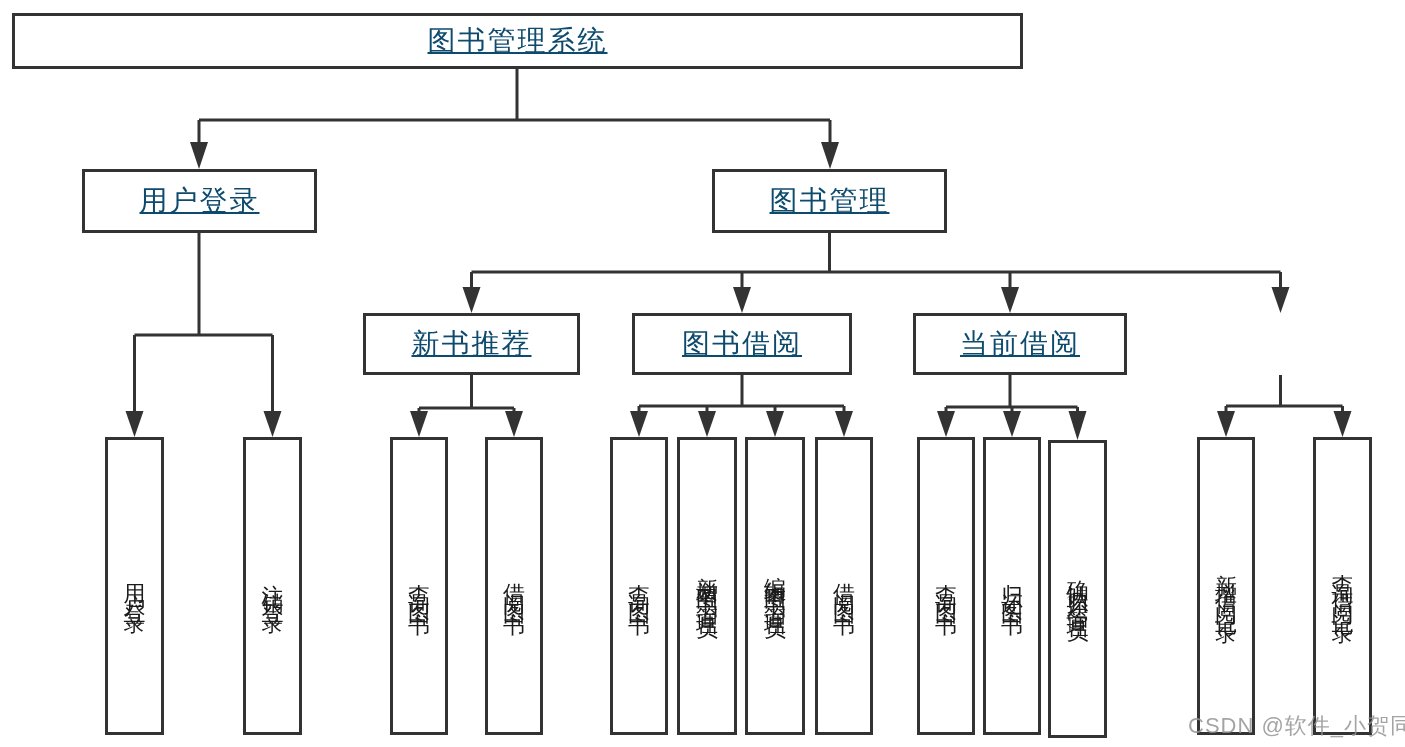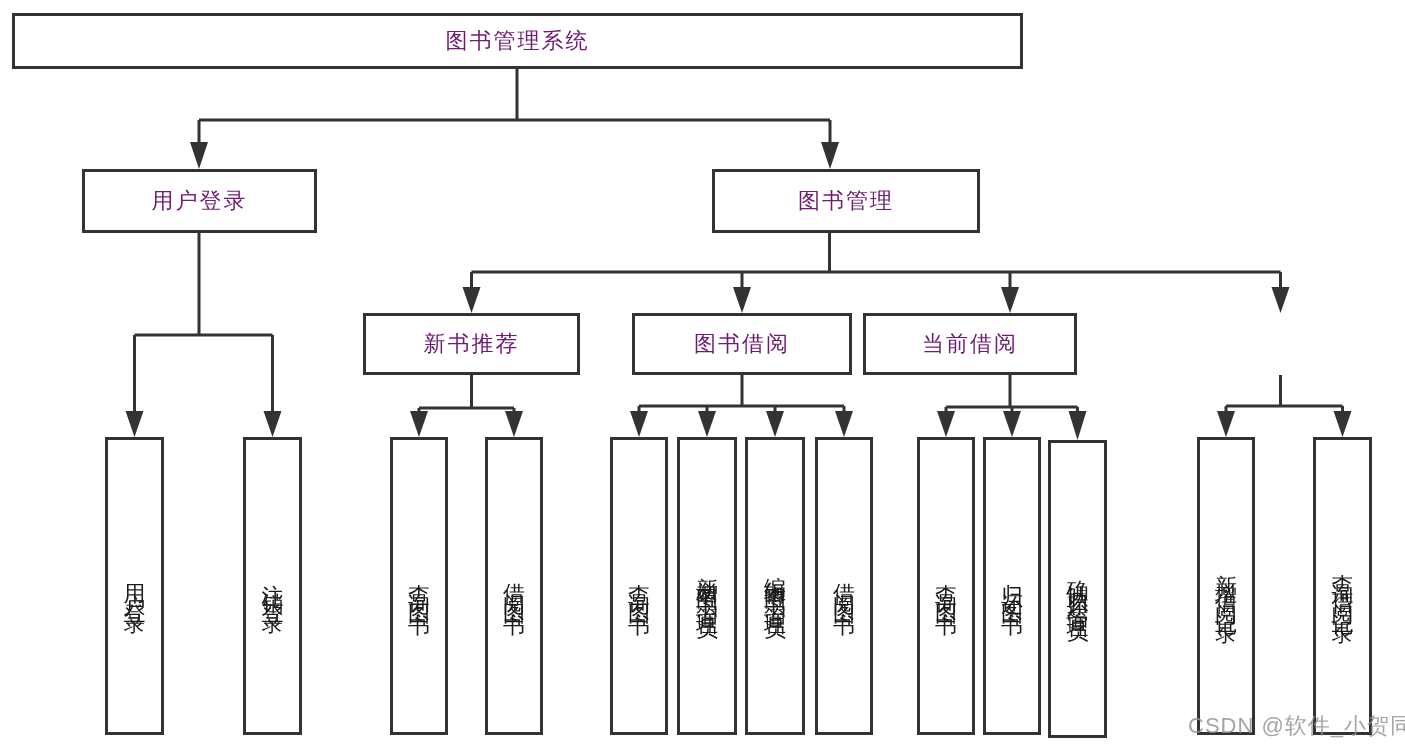--- a/index.html
+++ b/index.html
@@ -16,24 +16,25 @@
   .node {
     position: absolute;
     box-sizing: border-box;
     border: 3px solid #333333;
     background: #ffffff;
     display: flex;
     align-items: center;
     justify-content: center;
   }
   .h-label {
-    font-size: 22px;
+    font-size: 28px;
     letter-spacing: 2px;
     white-space: nowrap;
-    color: #701a75;
+    color: #0c4a6e;
+    text-decoration: underline;
   }
   .leaf {
     position: absolute;
     top: 437px;
     height: 298px;
     box-sizing: border-box;
     border: 3px solid #333333;
     background: #ffffff;
     display: flex;
     align-items: center;
@@ -105,31 +106,31 @@
     </g>
   </svg>
 
   <div class="node" style="left:12px; top:13px; width:1011px; height:56px;">
     <span class="h-label">图书管理系统</span>
   </div>
 
   <div class="node" style="left:82px; top:169px; width:235px; height:64px;">
     <span class="h-label">用户登录</span>
   </div>
-  <div class="node" style="left:712px; top:169px; width:268px; height:64px;">
+  <div class="node" style="left:712px; top:169px; width:235px; height:64px;">
     <span class="h-label">图书管理</span>
   </div>
 
   <div class="node" style="left:632px; top:313px; width:220px; height:62px;">
     <span class="h-label">图书借阅</span>
   </div>
   <div class="node" style="left:363px; top:313px; width:217px; height:62px;">
     <span class="h-label">新书推荐</span>
   </div>
-  <div class="node" style="left:863px; top:313px; width:214px; height:62px;">
+  <div class="node" style="left:913px; top:313px; width:214px; height:62px;">
     <span class="h-label">当前借阅</span>
   </div>
 
   <div class="leaf" style="left:105px; width:59px;">
     <span class="v-label">用户登录</span>
   </div>
   <div class="leaf" style="left:243px; width:59px;">
     <span class="v-label">注销登录</span>
   </div>
 

